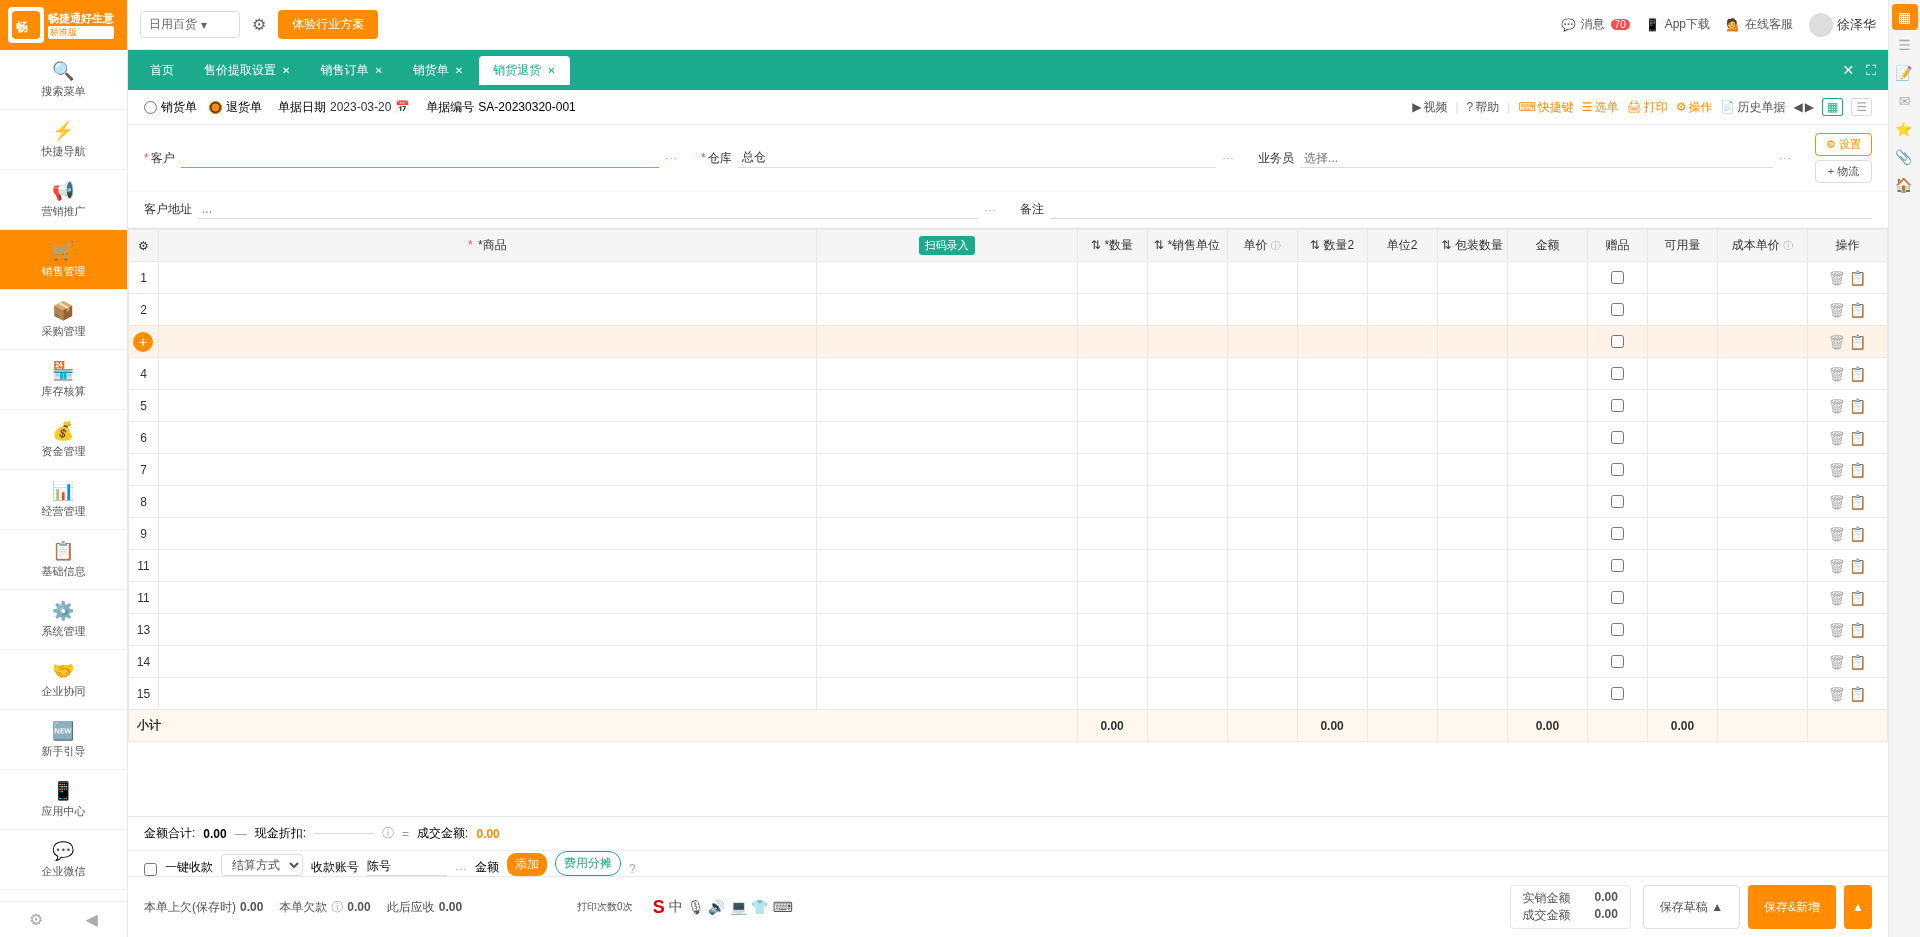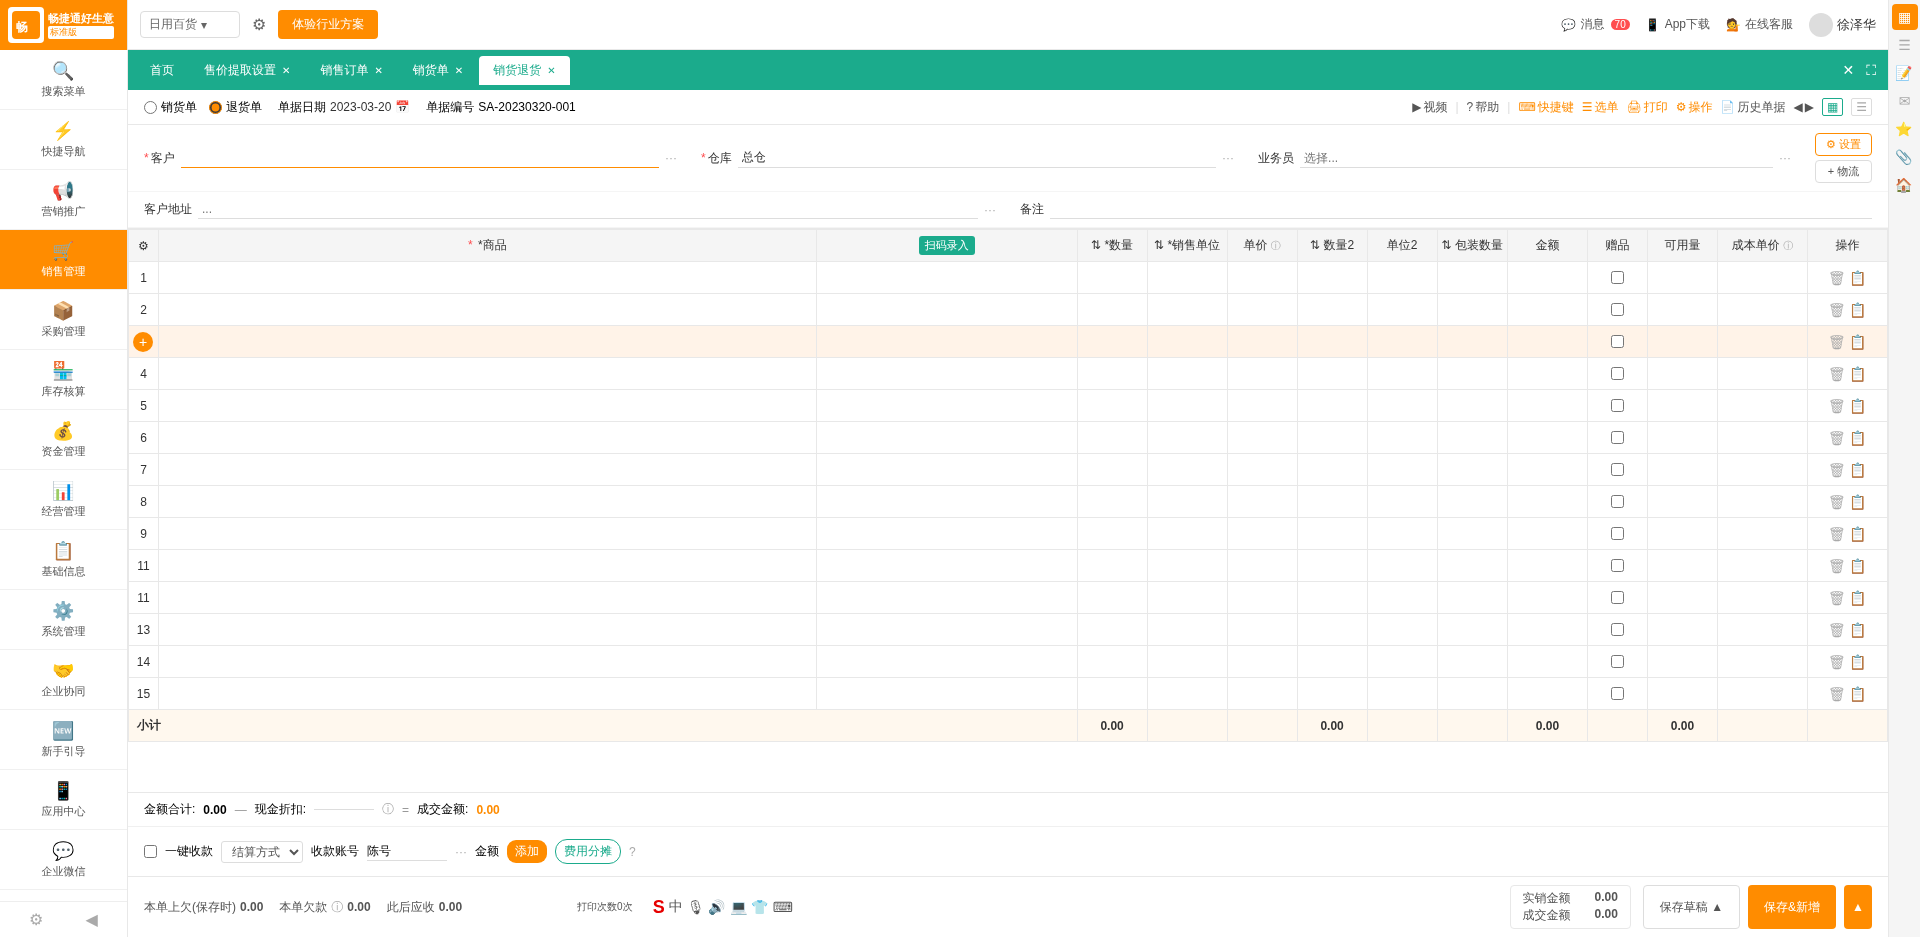--- a/index.html
+++ b/index.html
@@ -83,21 +83,21 @@
     .subtotal-row td { background: #fff8ee; font-weight: bold; color: #333; }
     .info-icon { color: #aaa; font-size: 10px; cursor: pointer; }
     .right-sidebar-btn { width: 26px; height: 26px; display: flex; align-items: center; justify-content: center; cursor: pointer; color: #aaa; border-radius: 4px; font-size: 14px; }
     .right-sidebar-btn.active { background: #ff8c00; color: #fff; }
 
     
     .bottom-area { border-top: 1px solid #e8e8e8; background: #fff; }
     .bottom-summary { padding: 8px 16px; display: flex; align-items: center; gap: 8px; }
     .minus-icon { color: #999; }
     .equals-icon { color: #999; }
-    .bottom-payment { padding: 12px 16px; display: flex; align-items: center; gap: 8px; border-top: 1px solid #f0f0f0; }
+    .bottom-payment { padding: 0 16px; display: flex; align-items: flex-end; gap: 8px; border-top: 1px solid #f0f0f0; }
     .payment-select { border: 1px solid #ddd; border-radius: 3px; padding: 2px 6px; color: #555; background: #fff; }
     .payment-add { background: #ff8c00; color: #fff; border: none; border-radius: 9px; padding: 3px 8px; cursor: pointer; }
     .fee-btn { background: #fff; border: 1px solid #1bab8c; color: #1bab8c; border-radius: 12px; padding: 3px 8px; cursor: pointer; }
 
     
     .footer { padding: 8px 16px; border-top: 1px solid #e8e8e8; background: #fff; display: flex; align-items: center; }
     .footer-stats { display: flex; gap: 16px; font-size: 11px; color: #555; }
     .footer-stat { display: flex; align-items: center; gap: 4px; }
     .footer-print { margin-left: 115px; font-size: 10px; color: #555; }
     .footer-right { margin-left: auto; display: flex; gap: 8px; }

